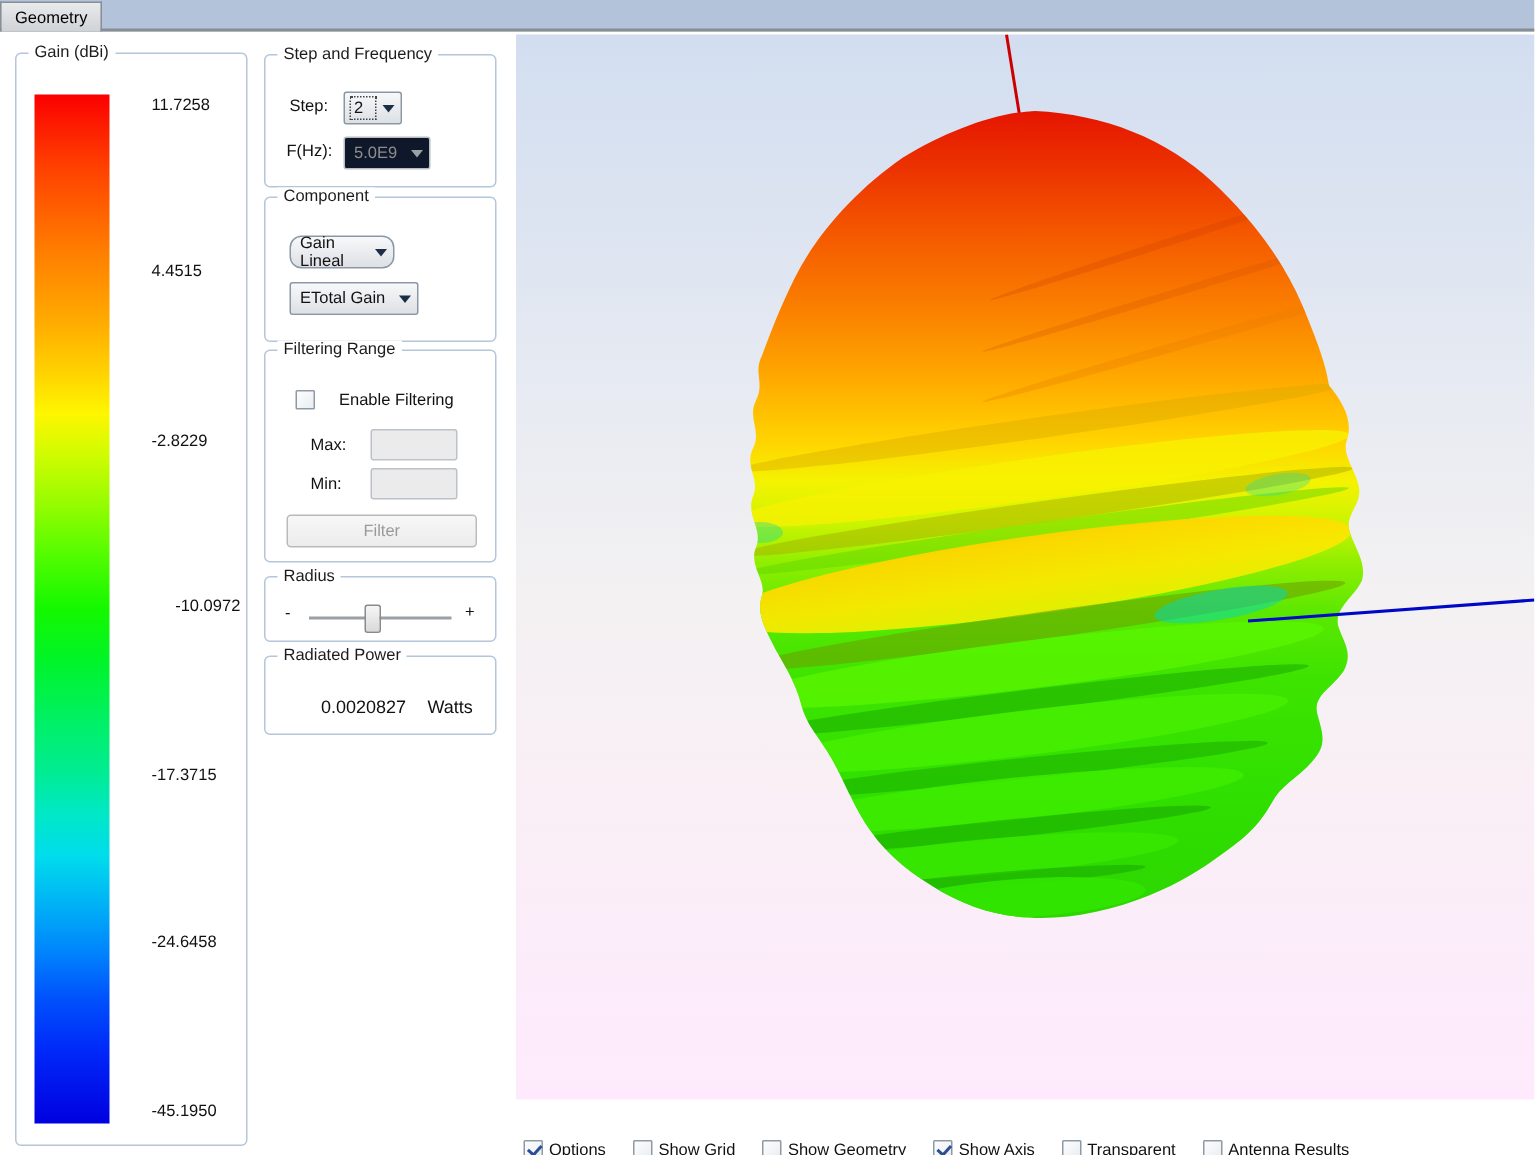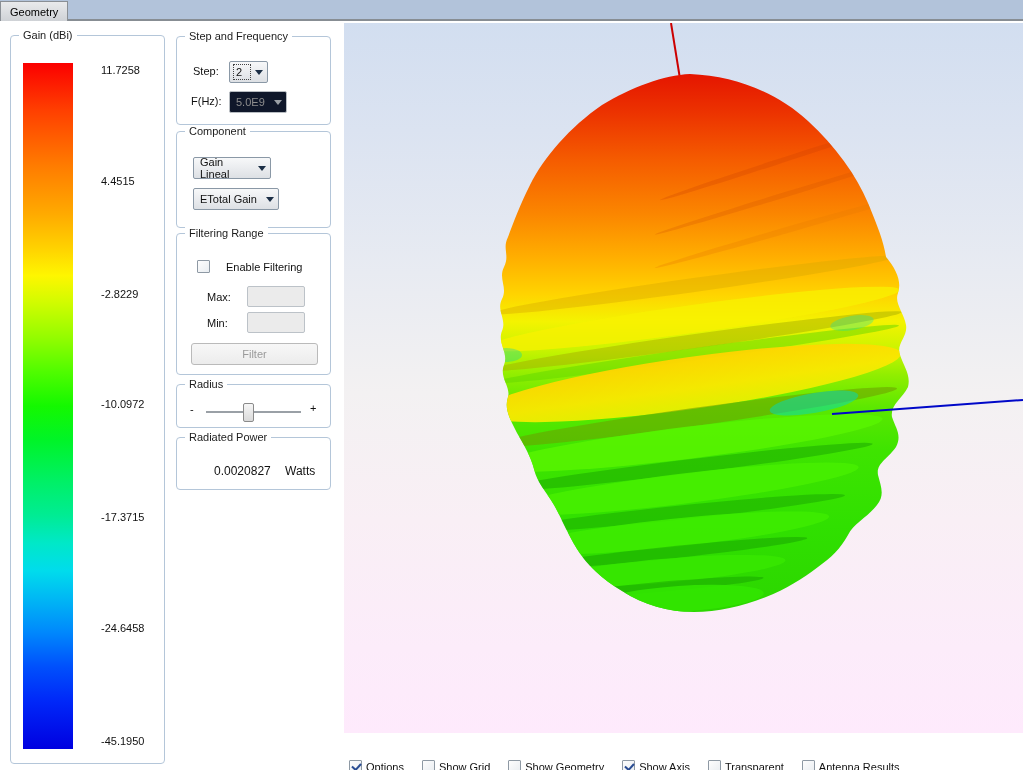--- a/index.html
+++ b/index.html
@@ -29,21 +29,21 @@
   .cbar { position:absolute; left:12px; top:27px; width:50px; height:686px;
     background:linear-gradient(180deg,
       #fb0000 0%, #ff4000 7%, #ff7c00 15%, #ffaa00 22%, #ffd200 27%,
       #fef600 31%, #d0fc00 35%, #94fc00 40%, #50fc00 45%, #14f800 50%,
       #00f428 55%, #00f066 61%, #00ec94 66%, #00e8c8 70%, #00dcec 74%,
       #00b8f4 78%, #0088fc 83%, #0050fc 88%, #0028f8 93%, #0000e0 100%); }
   .cticks span { position:absolute; left:78px; width:75px; height:13px; line-height:13px;margin-left:12px; }
   .cticks span:nth-child(1){ top:28px; }
   .cticks span:nth-child(2){ top:139px; }
   .cticks span:nth-child(3){ top:252px; }
-  .cticks span:nth-child(4){ top:362px; }
+  .cticks span:nth-child(4){ top:362px;text-align:center; }
   .cticks span:nth-child(5){ top:475px; }
   .cticks span:nth-child(6){ top:586px; }
   .cticks span:nth-child(7){ top:699px; }
 
   
   .combo { position:absolute; height:22px; border:1px solid #8a98a6; border-radius:2px;
     background:linear-gradient(180deg,#f7f8f9,#e9ebee 55%,#dde0e4);
     display:flex; align-items:center; padding:0 4px; }
   .combo .val { flex:1; padding:1px 2px; }
   .combo.focused .val { outline:1px dotted #444; }
@@ -114,21 +114,21 @@
   </div>
   <span class="label" style="left:14px; top:58px;">F(Hz):</span>
   <div class="combo disabled" style="left:52px; top:54px; width:58px;">
     <span class="val">5.0E9</span>
     <span class="arr"></span>
   </div>
 </div>
 
 <div class="group" style="left:176px; top:131px; width:155px; height:97px;">
   <span class="gtitle">Component</span>
-  <div class="combo" style="left:16px; top:25px; width:78px;">
+  <div class="combo" style="left:16px; top:25px; width:70px;border-radius:8px;">
     <span class="val">Gain Lineal</span>
     <span class="arr"></span>
   </div>
   <div class="combo" style="left:16px; top:56px; width:86px;">
     <span class="val">ETotal Gain</span>
     <span class="arr"></span>
   </div>
 </div>
 
 <div class="group" style="left:176px; top:233px; width:155px; height:142px;">

